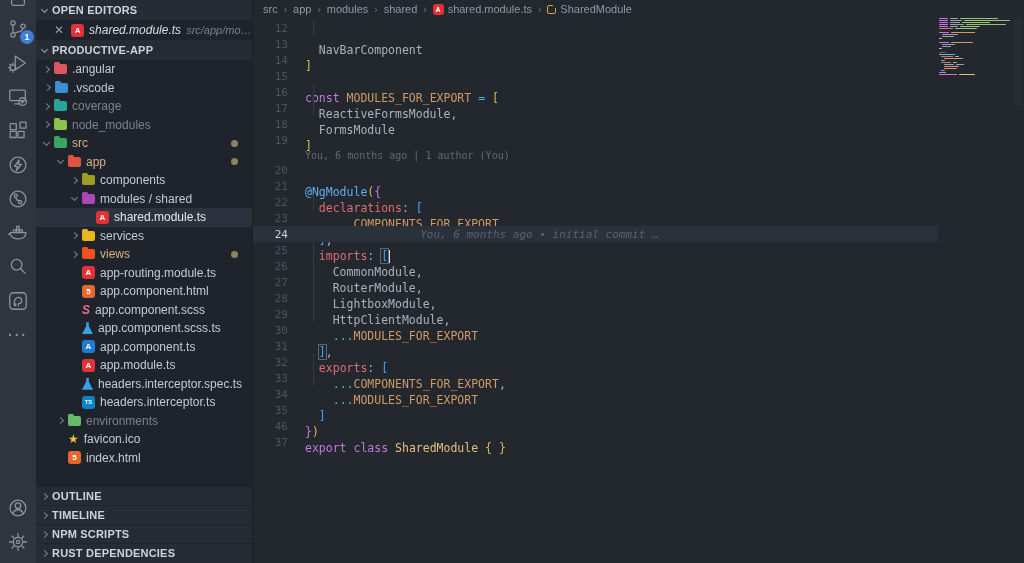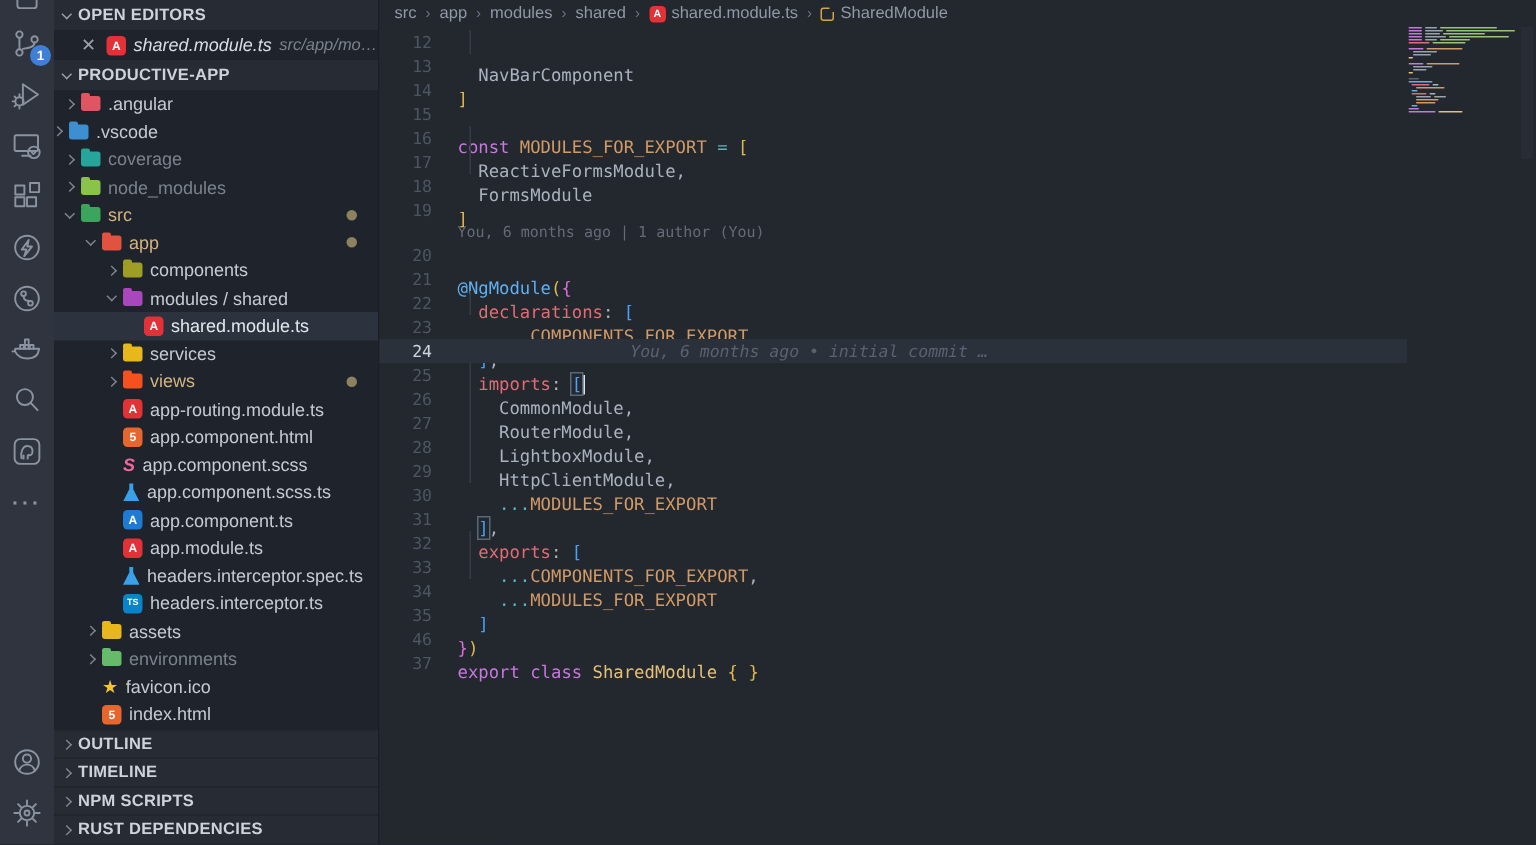--- a/index.html
+++ b/index.html
@@ -199,21 +199,21 @@
     <div class="sec-header">
       <span class="chev down"></span>
       <span>PRODUCTIVE-APP</span>
     </div>
     <div class="tree">
         <div class="trow" style="padding-left: 8px;">
           <span class="chev right dim"></span>
           <span class="icon folder" style="background: rgb(224, 85, 97);"></span>
           <span class="label">.angular</span>
         </div>
-        <div class="trow" style="padding-left: 0;">
+        <div class="trow" style="padding-left: 9px;">
           <span class="chev right dim"></span>
           <span class="icon folder" style="background: rgb(61, 143, 209);"></span>
           <span class="label">.vscode</span>
         </div>
         <div class="trow" style="padding-left: 8px;">
           <span class="chev right dim"></span>
           <span class="icon folder" style="background: rgb(38, 166, 154);"></span>
           <span class="label lab-ign">coverage</span>
         </div>
         <div class="trow" style="padding-left: 8px;">
@@ -282,25 +282,20 @@
           <span class="icon fbadge" style="background: rgb(226, 50, 55);">A</span>
           <span class="label">app.module.ts</span>
         </div>
         <div class="trow" style="padding-left: 46px;">
           <span class="icon flask"></span>
           <span class="label">headers.interceptor.spec.ts</span>
         </div>
         <div class="trow" style="padding-left: 46px;">
           <span class="icon fbadge" style="background: rgb(10, 132, 201); font-size: 6px;">TS</span>
           <span class="label">headers.interceptor.ts</span>
-        </div>
-        <div class="trow" style="padding-left: 22px;">
-          <span class="chev right dim"></span>
-          <span class="icon folder" style="background: rgb(232, 183, 28);"></span>
-          <span class="label">assets</span>
         </div>
         <div class="trow" style="padding-left: 22px;">
           <span class="chev right dim"></span>
           <span class="icon folder" style="background: rgb(102, 187, 106);"></span>
           <span class="label lab-ign">environments</span>
         </div>
         <div class="trow" style="padding-left: 32px;">
           <span class="icon star">★</span>
           <span class="label">favicon.ico</span>
         </div>

